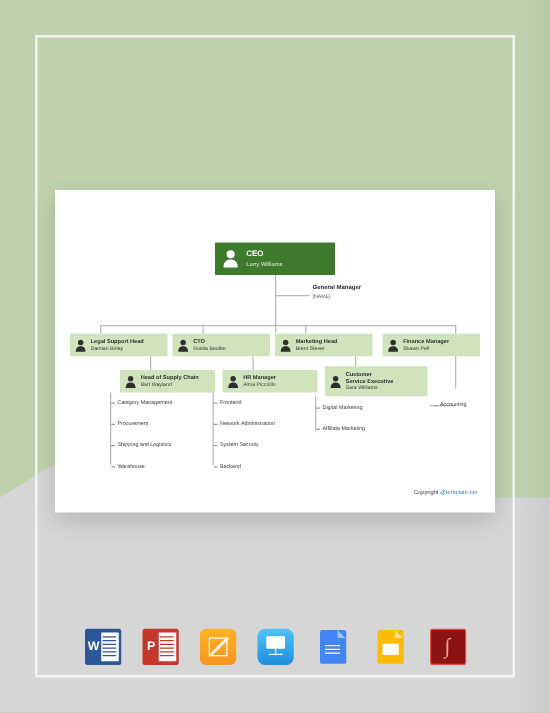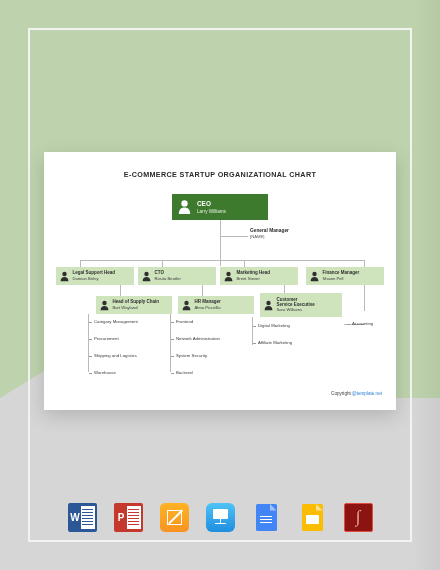--- a/index.html
+++ b/index.html
@@ -144,21 +144,20 @@
 
 <div class="bg-green"></div>
 <div class="bg-gray-diag"></div>
 <div class="bg-gray-wedge"></div>
 <div class="bg-green-corner"></div>
 <div class="frame"></div>
 <div class="right-shade"></div>
 
 <div class="doc-card">
 
-  <div class="doc-title">E-COMMERCE STARTUP ORGANIZATIONAL CHART</div>
 
   <div class="chart">
 
     <div class="node n-ceo">
       <svg class="ic" width="13" height="16" viewBox="0 0 13 16">
         <circle cx="6.5" cy="4.4" r="3.2" fill="#ffffff"></circle>
         <path d="M0.8 15 C0.8 10.6 3.2 8.6 6.5 8.6 C9.8 8.6 12.2 10.6 12.2 15 Z" fill="#ffffff"></path>
       </svg>
       <span class="txt">
         <span class="role">CEO</span>

